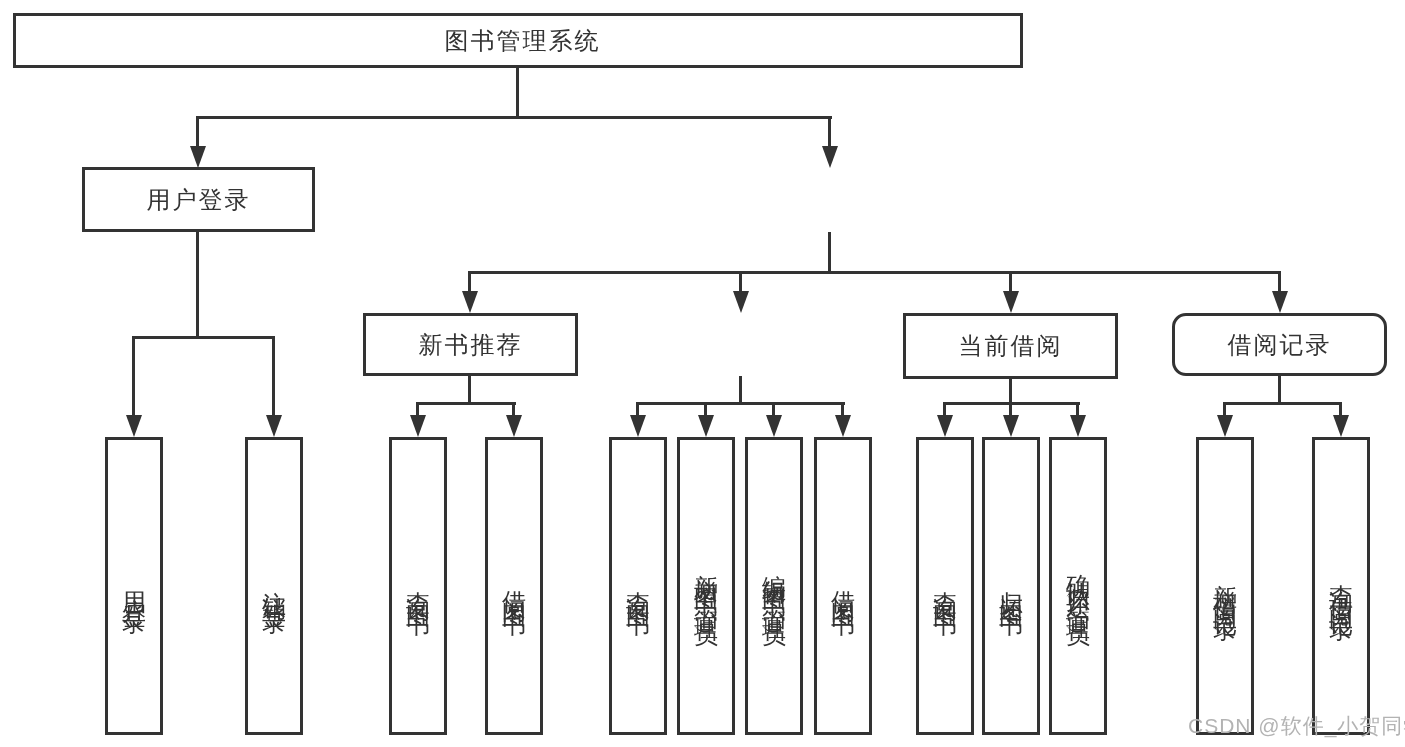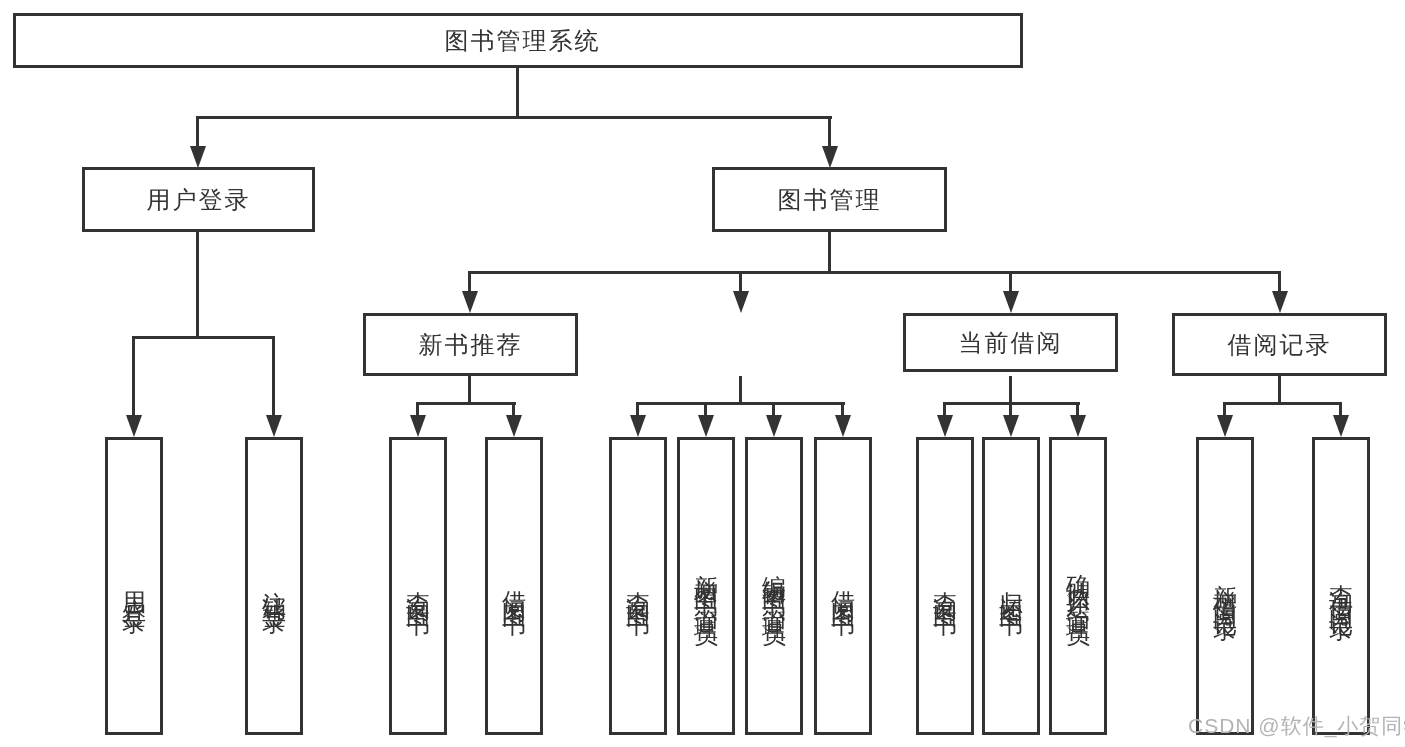--- a/index.html
+++ b/index.html
@@ -65,43 +65,42 @@
   <div class="box" style="left:13px;top:13px;width:1010px;height:55px;padding-left:9px;">图书管理系统</div>
 
   <div class="vline" style="left:516px;top:68px;height:51px;"></div>
   <div class="hline" style="left:196px;top:116px;width:636px;"></div>
   <div class="vline" style="left:196px;top:116px;height:32px;"></div>
   <div class="vline" style="left:828px;top:116px;height:32px;"></div>
   <div class="arrow" style="left:190px;top:146px;"></div>
   <div class="arrow" style="left:822px;top:146px;"></div>
 
   <div class="box" style="left:82px;top:167px;width:233px;height:65px;">用户登录</div>
-  <div class="box" style="left:712px;top:167px;width:235px;height:65px;">图书管理</div>
 
   <div class="vline" style="left:196px;top:232px;height:107px;"></div>
   <div class="hline" style="left:132px;top:336px;width:143px;"></div>
   <div class="vline" style="left:132px;top:336px;height:80px;"></div>
   <div class="vline" style="left:272px;top:336px;height:80px;"></div>
   <div class="arrow" style="left:126px;top:415px;"></div>
   <div class="arrow" style="left:266px;top:415px;"></div>
 
   <div class="vline" style="left:828px;top:232px;height:42px;"></div>
   <div class="hline" style="left:468px;top:271px;width:813px;"></div>
   <div class="vline" style="left:468px;top:271px;height:22px;"></div>
   <div class="vline" style="left:739px;top:271px;height:22px;"></div>
   <div class="vline" style="left:1009px;top:271px;height:22px;"></div>
   <div class="vline" style="left:1278px;top:271px;height:22px;"></div>
   <div class="arrow" style="left:462px;top:291px;"></div>
   <div class="arrow" style="left:733px;top:291px;"></div>
   <div class="arrow" style="left:1003px;top:291px;"></div>
   <div class="arrow" style="left:1272px;top:291px;"></div>
 
   <div class="box" style="left:363px;top:313px;width:215px;height:63px;">新书推荐</div>
-  <div class="box" style="left:903px;top:313px;width:215px;height:59px;">当前借阅</div>
-  <div class="box" style="left:1172px;top:313px;width:215px;height:63px;">借阅记录</div>
+  <div class="box" style="left:903px;top:313px;width:215px;height:66px;">当前借阅</div>
+  <div class="box" style="left:1172px;top:313px;width:215px;height:63px;border-radius:14px;">借阅记录</div>
 
   <div class="vline" style="left:468px;top:376px;height:29px;"></div>
   <div class="hline" style="left:416px;top:402px;width:100px;"></div>
   <div class="vline" style="left:416px;top:402px;height:15px;"></div>
   <div class="vline" style="left:512px;top:402px;height:15px;"></div>
   <div class="arrow" style="left:410px;top:415px;"></div>
   <div class="arrow" style="left:506px;top:415px;"></div>
 
   <div class="vline" style="left:739px;top:376px;height:29px;"></div>
   <div class="hline" style="left:636px;top:402px;width:209px;"></div>

